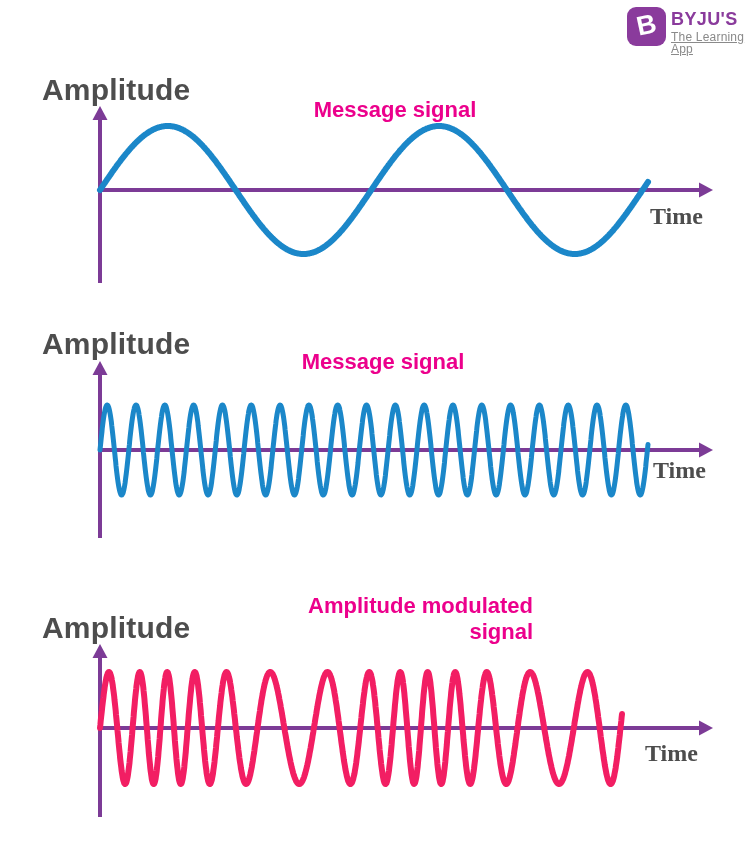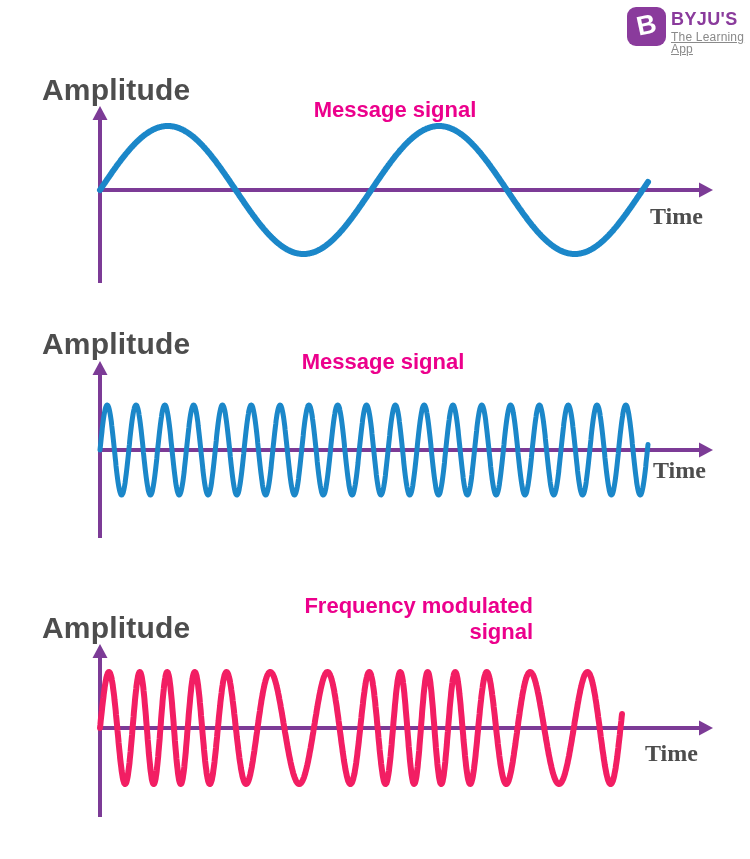--- a/index.html
+++ b/index.html
@@ -70,21 +70,21 @@
 
   <div class="axis-ylabel amp-0">Amplitude</div>
   <div class="plot-title title-0">Message signal</div>
   <div class="axis-xlabel time-0">Time</div>
 
   <div class="axis-ylabel amp-1">Amplitude</div>
   <div class="plot-title title-1">Message signal</div>
   <div class="axis-xlabel time-1">Time</div>
 
   <div class="axis-ylabel amp-2">Amplitude</div>
-  <div class="plot-title title-2">Frequency modulated signal</div>
+  <div class="plot-title title-2">Amplitude modulated signal</div>
   <div class="axis-xlabel time-2">Time</div>
 
   <div class="logo">
     <div class="logo-badge">
       <span class="logo-badge-glyph">B</span>
     </div>
     <div class="logo-text">
       <span class="logo-brand">BYJU'S</span>
       <span class="logo-tagline">The Learning App</span>
     </div>

